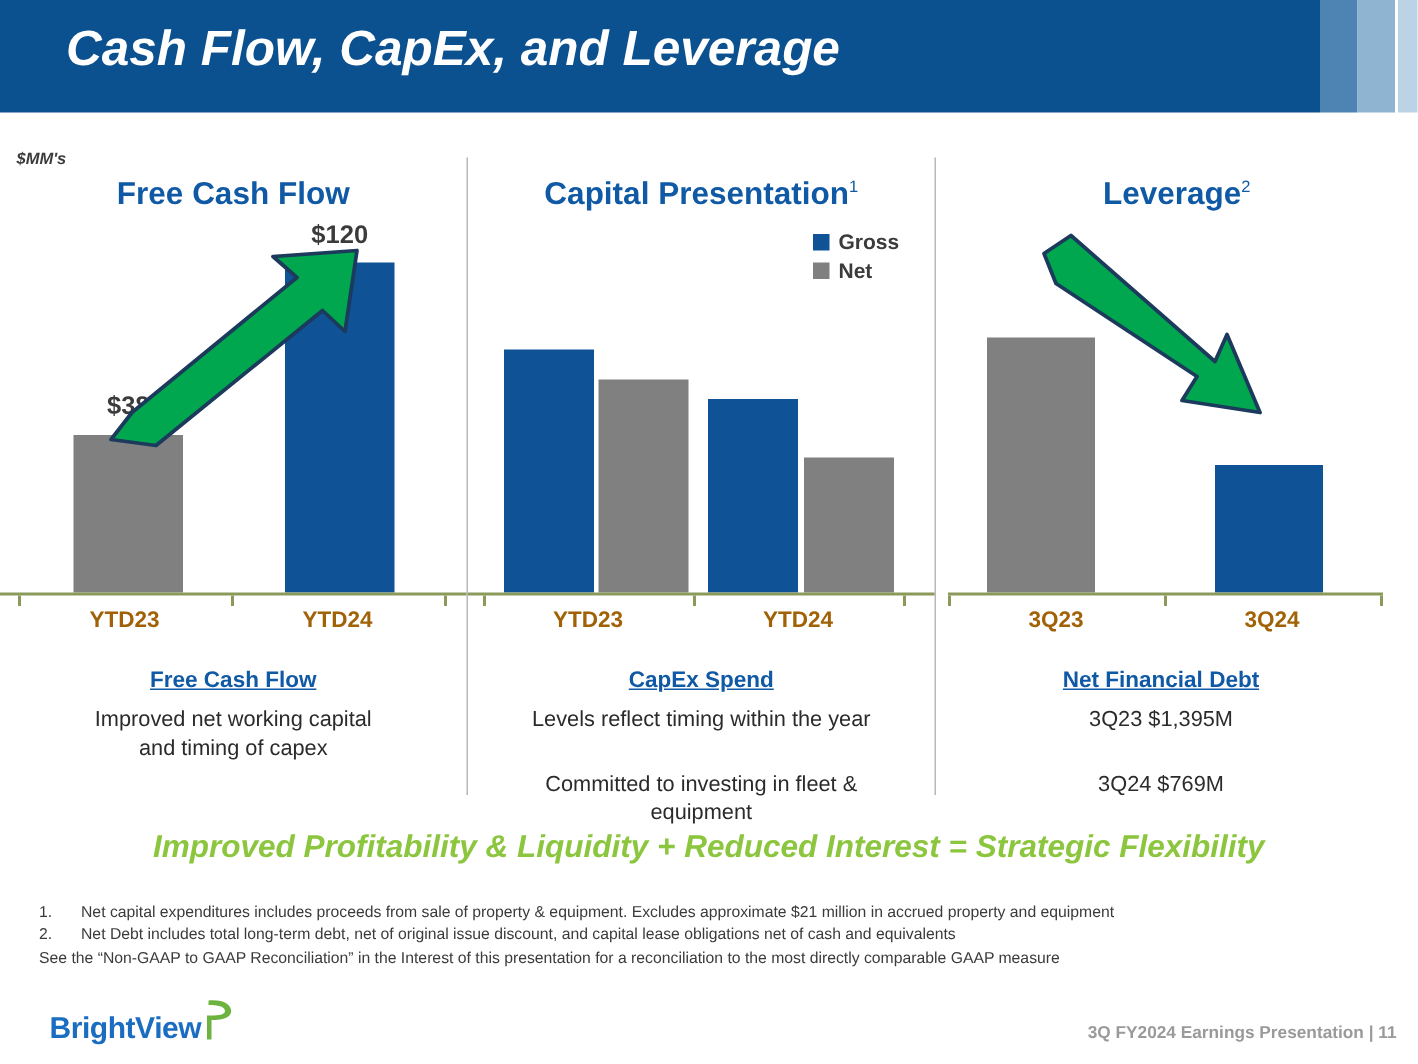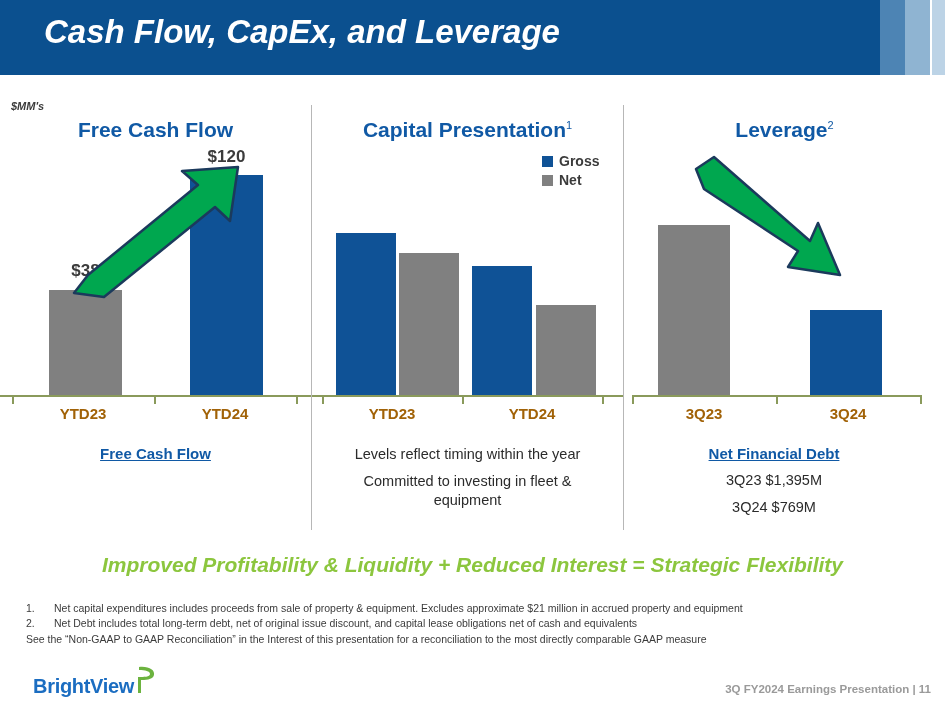--- a/index.html
+++ b/index.html
@@ -81,21 +81,21 @@
   .legend-label{font-size:14px;font-weight:bold;color:#3b3b3b;}
   
   .notes{position:absolute;left:0;top:340px;width:100%;text-align:center;}
   .notes-head{
     font-size:15px;font-weight:bold;color:#1059a5;
     text-decoration:underline;margin-bottom:9px;
   }
   .notes-line{
     font-size:14.5px;color:#2b2b2b;line-height:19px;
   }
-  .notes-line + .notes-line{margin-top:8px;}
+  .notes-line + .notes-line{margin-top:24px;}
   
   .tagline{
     position:absolute;left:0;top:553px;width:945px;text-align:center;
     font-size:21px;font-weight:bold;font-style:italic;color:#8cc63e;
     white-space:nowrap;
   }
   
   .footnotes{position:absolute;left:26px;top:601px;width:890px;}
   .fn-item{display:flex;font-size:10.5px;color:#3b3b3b;line-height:15px;}
   .fn-num{width:28px;flex:0 0 28px;}
@@ -152,20 +152,22 @@
     <div class="tick" style="left:154px;"></div>
     <div class="tick" style="left:296px;"></div>
   </div>
   <div class="cats" style="top:300px;">
     <div class="cat" style="left:12px;width:142px;">YTD23</div>
     <div class="cat" style="left:154px;width:142px;">YTD24</div>
   </div>
 
   <div class="notes">
     <div class="notes-head">Free Cash Flow</div>
+    <div class="notes-line" style="white-space:pre-line;">Improved net working capital
+and timing of capex</div>
   </div>
 </div>
 
 <div class="panel p2">
   <div class="panel-title">
     <span>Capital Presentation</span><sup>1</sup>
   </div>
 
   <div class="plot">
 
@@ -195,20 +197,21 @@
     <div class="tick" style="left:10px;"></div>
     <div class="tick" style="left:150px;"></div>
     <div class="tick" style="left:290px;"></div>
   </div>
   <div class="cats" style="top:300px;">
     <div class="cat" style="left:10px;width:140px;">YTD23</div>
     <div class="cat" style="left:150px;width:140px;">YTD24</div>
   </div>
 
   <div class="notes">
+    <div class="notes-head">CapEx Spend</div>
     <div class="notes-line">Levels reflect timing within the year</div>
     <div class="notes-line" style="white-space:pre-line;">Committed to investing in fleet &amp;
 equipment</div>
   </div>
 </div>
 
 <div class="panel p3">
   <div class="panel-title">
     <span>Leverage</span><sup>2</sup>
   </div>

